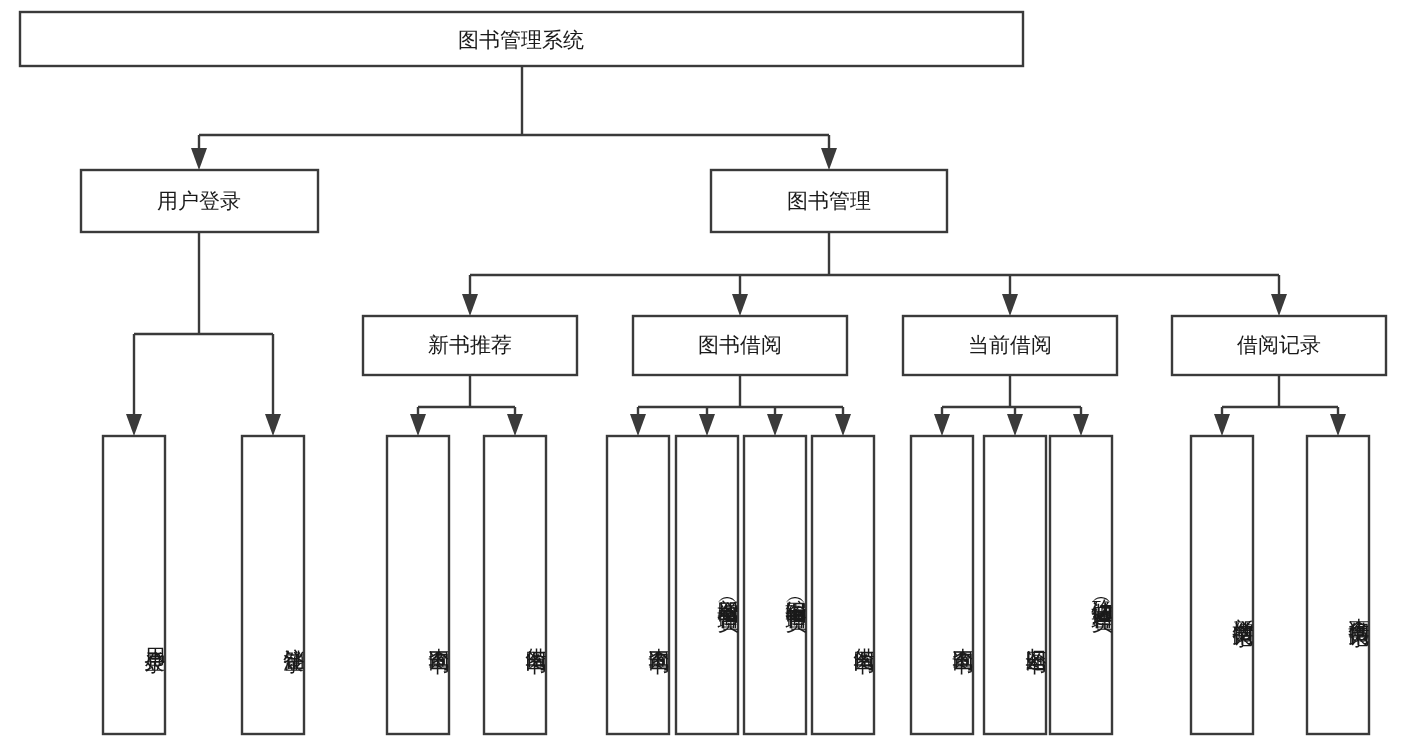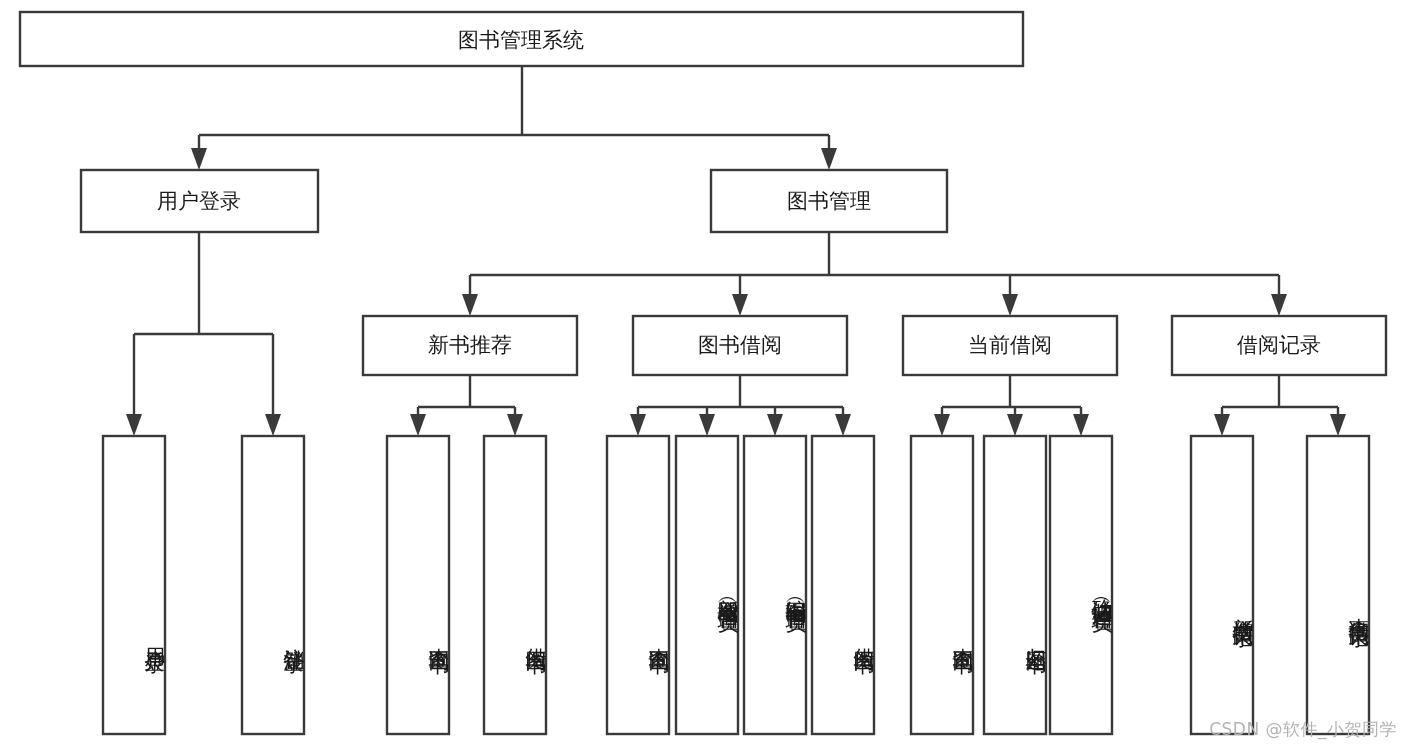--- a/index.html
+++ b/index.html
@@ -214,14 +214,13 @@
   <div class="leaf-label" style="left:607px; top:436px; width:62px; height:298px; padding-top:50px;">查询图书</div>
   <div class="leaf-label" style="left:676px; top:436px; width:62px; height:298px; padding-top:6px;">新增图书（管理员）</div>
   <div class="leaf-label" style="left:744px; top:436px; width:62px; height:298px; padding-top:6px;">编辑图书（管理员）</div>
   <div class="leaf-label" style="left:812px; top:436px; width:62px; height:298px; padding-top:50px;">借阅图书</div>
   <div class="leaf-label" style="left:911px; top:436px; width:62px; height:298px; padding-top:50px;">查询图书</div>
   <div class="leaf-label" style="left:984px; top:436px; width:62px; height:298px; padding-top:50px;">归还图书</div>
   <div class="leaf-label" style="left:1050px; top:436px; width:62px; height:298px; padding-top:6px;">确认归还（管理员）</div>
   <div class="leaf-label" style="left:1191px; top:436px; width:62px; height:298px; padding-top:22px;">新增借阅记录</div>
   <div class="leaf-label" style="left:1307px; top:436px; width:62px; height:298px; padding-top:22px;">查询借阅记录</div>
 
-  <div class="watermark">CSDN @软件_小贺同学</div>
 </div>
 
 </body></html>

